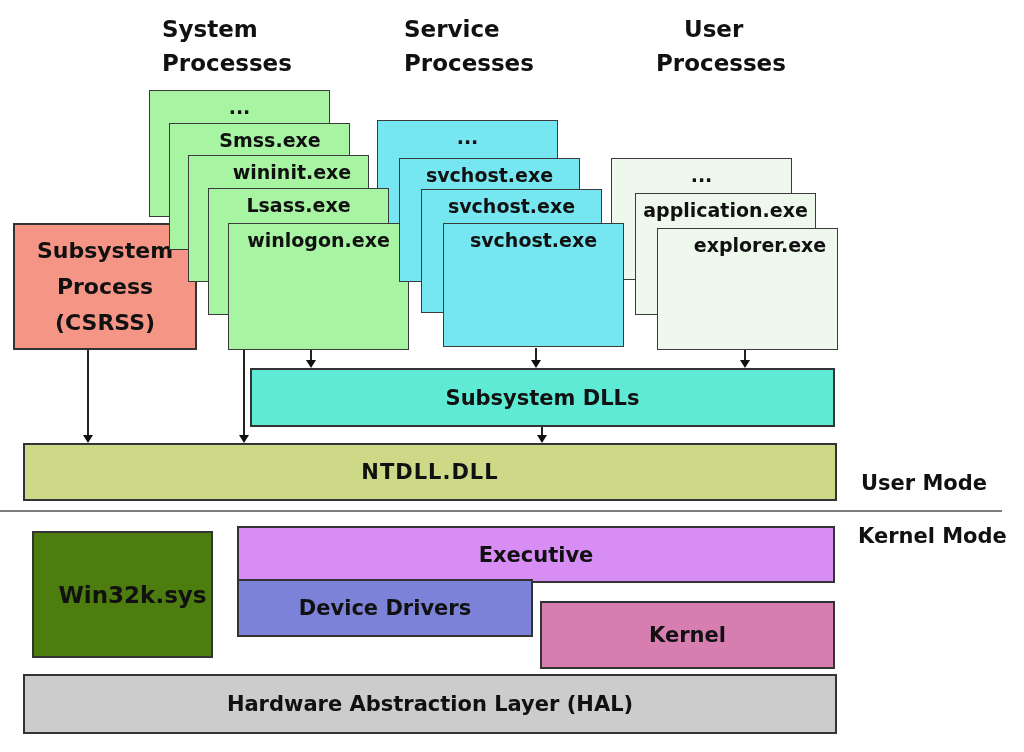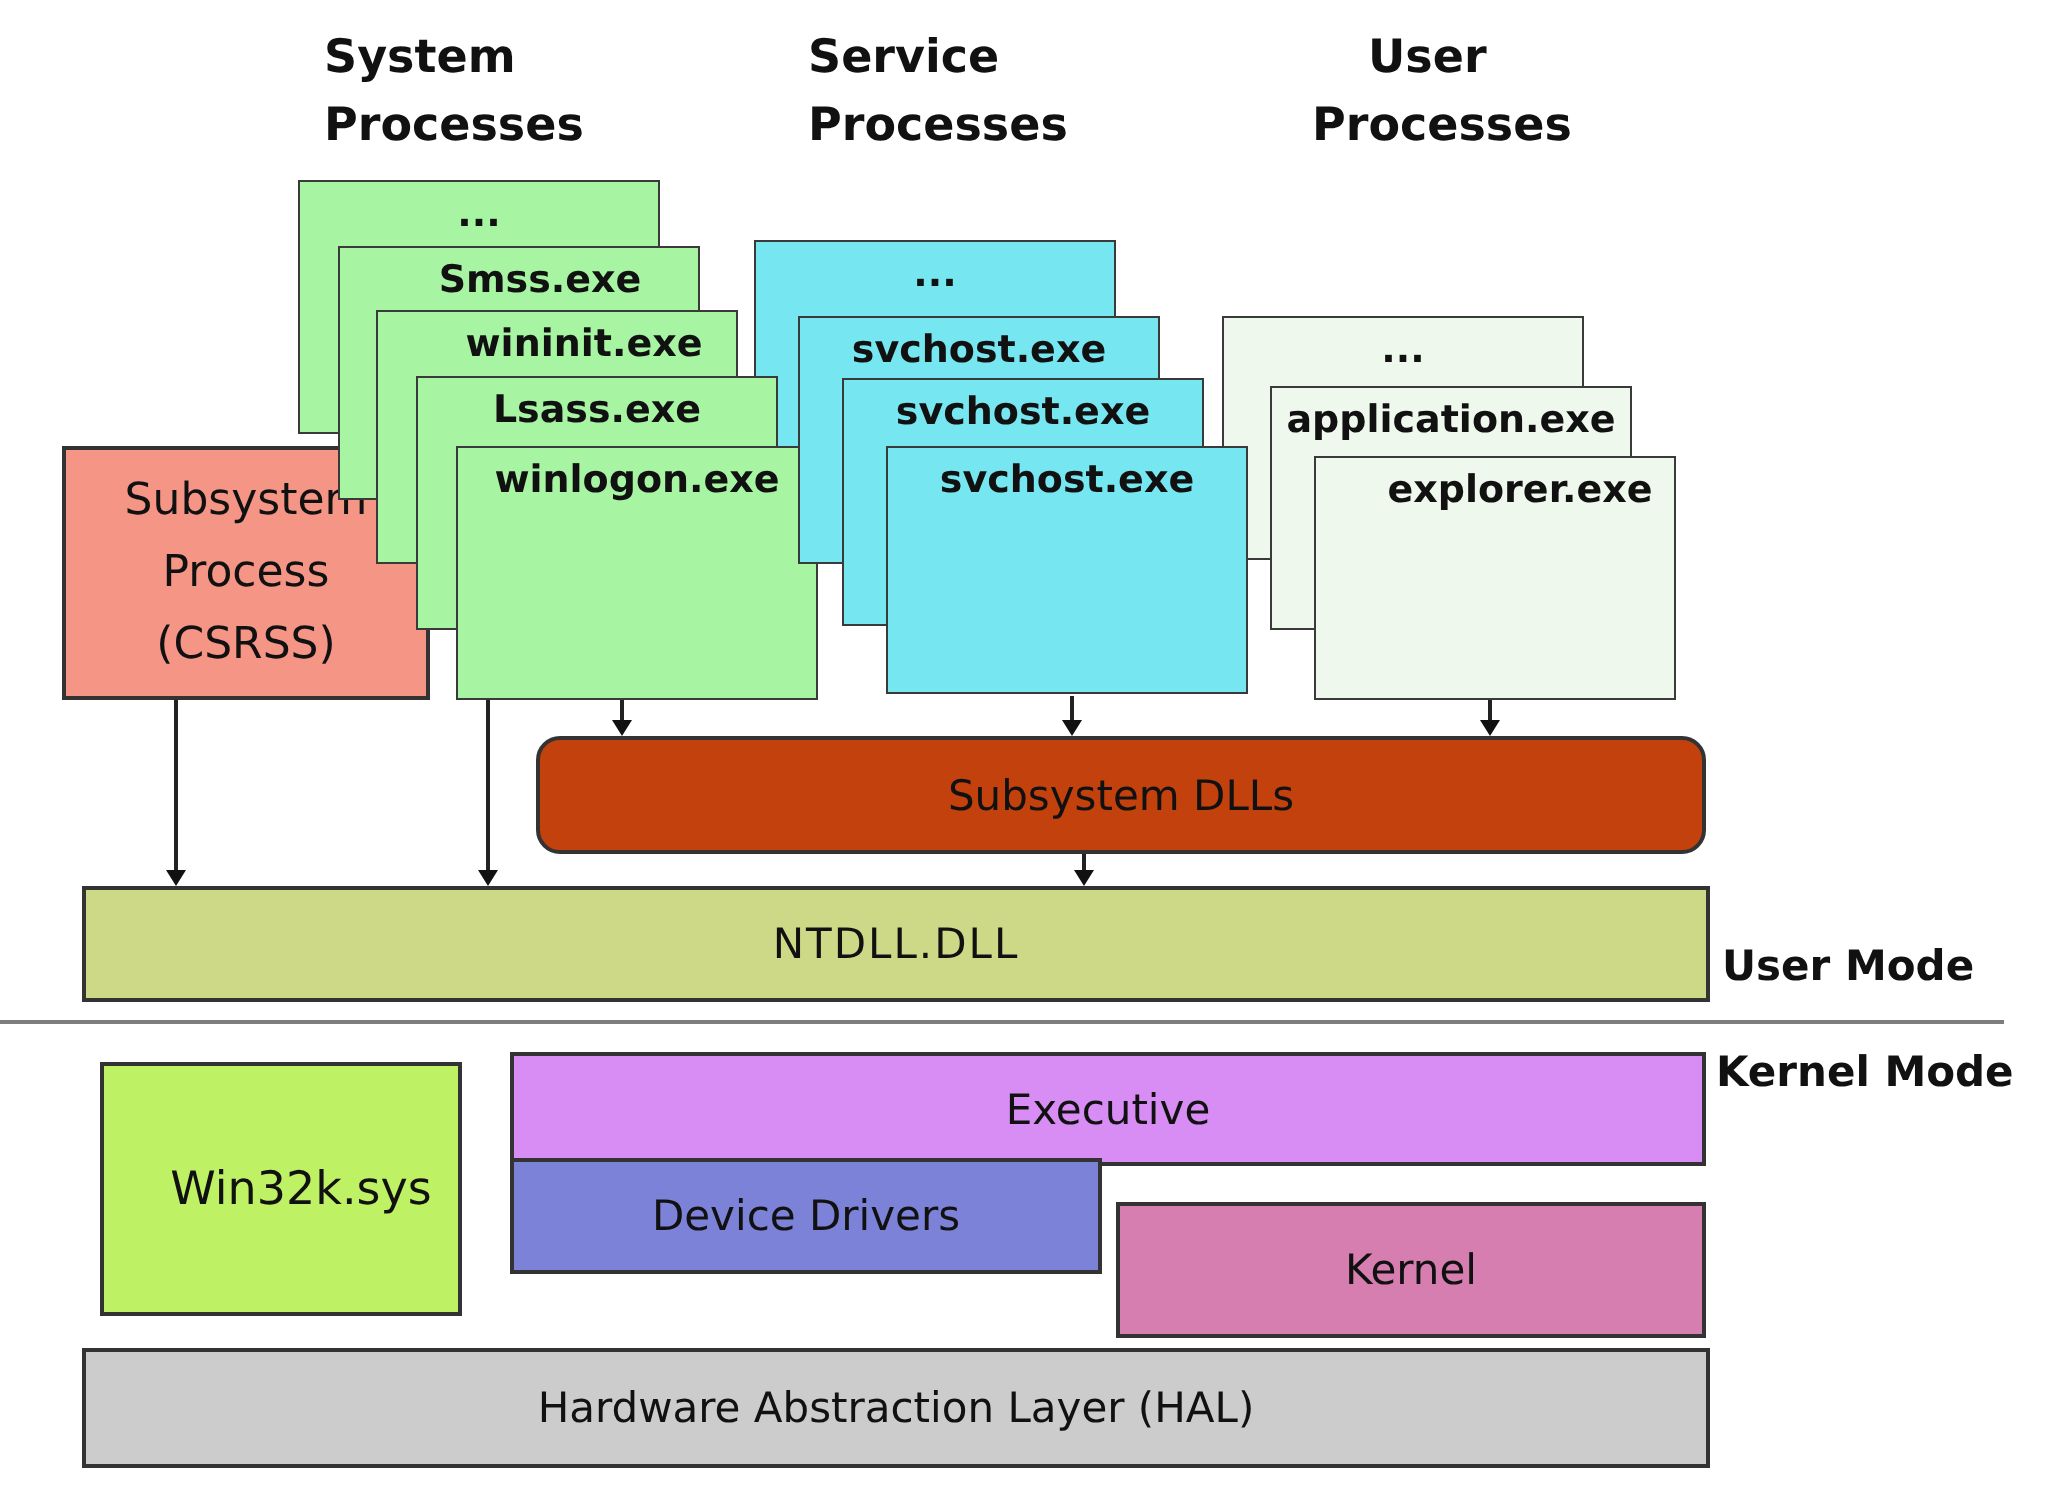--- a/index.html
+++ b/index.html
@@ -15,21 +15,21 @@
     border:1.5px solid #3a3a3a;text-align:center;padding-top:5px;
     font-size:19px;font-weight:700;
   }
   .sys-card{height:127px;}
   .svc-card{height:124px;}
   .usr-card{height:122px;}
   
   .box{
     position:absolute;box-sizing:border-box;border:2px solid #333;
     display:flex;align-items:center;justify-content:center;text-align:center;
-    font-size:21px;font-weight:400;margin-left:18px;
+    font-size:21px;font-weight:700;
   }
   .box .multiline{line-height:36px;font-size:22px;}
   
   .arrow{position:absolute;width:10px;display:flex;flex-direction:column;align-items:center;z-index:20;}
   .arrow .shaft{width:1.5px;flex:1;background:#222;}
   .arrow .head{width:0;height:0;border-left:5px solid transparent;border-right:5px solid transparent;border-top:8px solid #111;}
   
   .divider{position:absolute;left:0;top:510px;width:1002px;height:1.5px;background:#7d7d7d;}
   .mode-label{position:absolute;font-size:21px;font-weight:700;white-space:nowrap;}
 </style>
@@ -67,33 +67,33 @@
   <div class="card usr-card" style="left: 657px; top: 228px; z-index: 12; background-color: rgb(238, 248, 236); padding-left: 25px;">explorer.exe</div>
 
   <div class="box" style="left: 13px; top: 223px; width: 184px; height: 127px; background-color: rgb(244, 149, 133);">
     <div class="multiline">
       <span style="display:block;">Subsystem</span>
       <span style="display:block;">Process</span>
       <span style="display:block;">(CSRSS)</span>
     </div>
   </div>
 
-  <div class="box" style="left: 250px; top: 368px; width: 585px; height: 59px; background-color: #c2410c; border-radius: 12px;">
+  <div class="box" style="left: 250px; top: 368px; width: 585px; height: 59px; background-color: #5eead4;">
     <span>Subsystem DLLs</span>
   </div>
 
   <div class="box" style="left: 23px; top: 443px; width: 814px; height: 58px; letter-spacing: 1px; background-color: rgb(205, 217, 134);">
     <span>NTDLL.DLL</span>
   </div>
 
   <div class="divider"></div>
   <div class="mode-label" style="left:861px;top:471px;">User Mode</div>
   <div class="mode-label" style="left:858px;top:524px;">Kernel Mode</div>
 
-  <div class="box" style="left: 32px; top: 531px; width: 181px; height: 127px; font-size: 23px; background-color: #bef264; padding-left: 20px;">
+  <div class="box" style="left: 32px; top: 531px; width: 181px; height: 127px; font-size: 23px; background-color: #4d7c0f; padding-left: 20px;">
     <span>Win32k.sys</span>
   </div>
   <div class="box" style="left: 237px; top: 526px; width: 598px; height: 57px; background-color: rgb(215, 141, 243);">
     <span>Executive</span>
   </div>
   <div class="box" style="left: 237px; top: 579px; width: 296px; height: 58px; background-color: rgb(124, 130, 216);">
     <span>Device Drivers</span>
   </div>
   <div class="box" style="left: 540px; top: 601px; width: 295px; height: 68px; background-color: rgb(215, 126, 176);">
     <span>Kernel</span>

